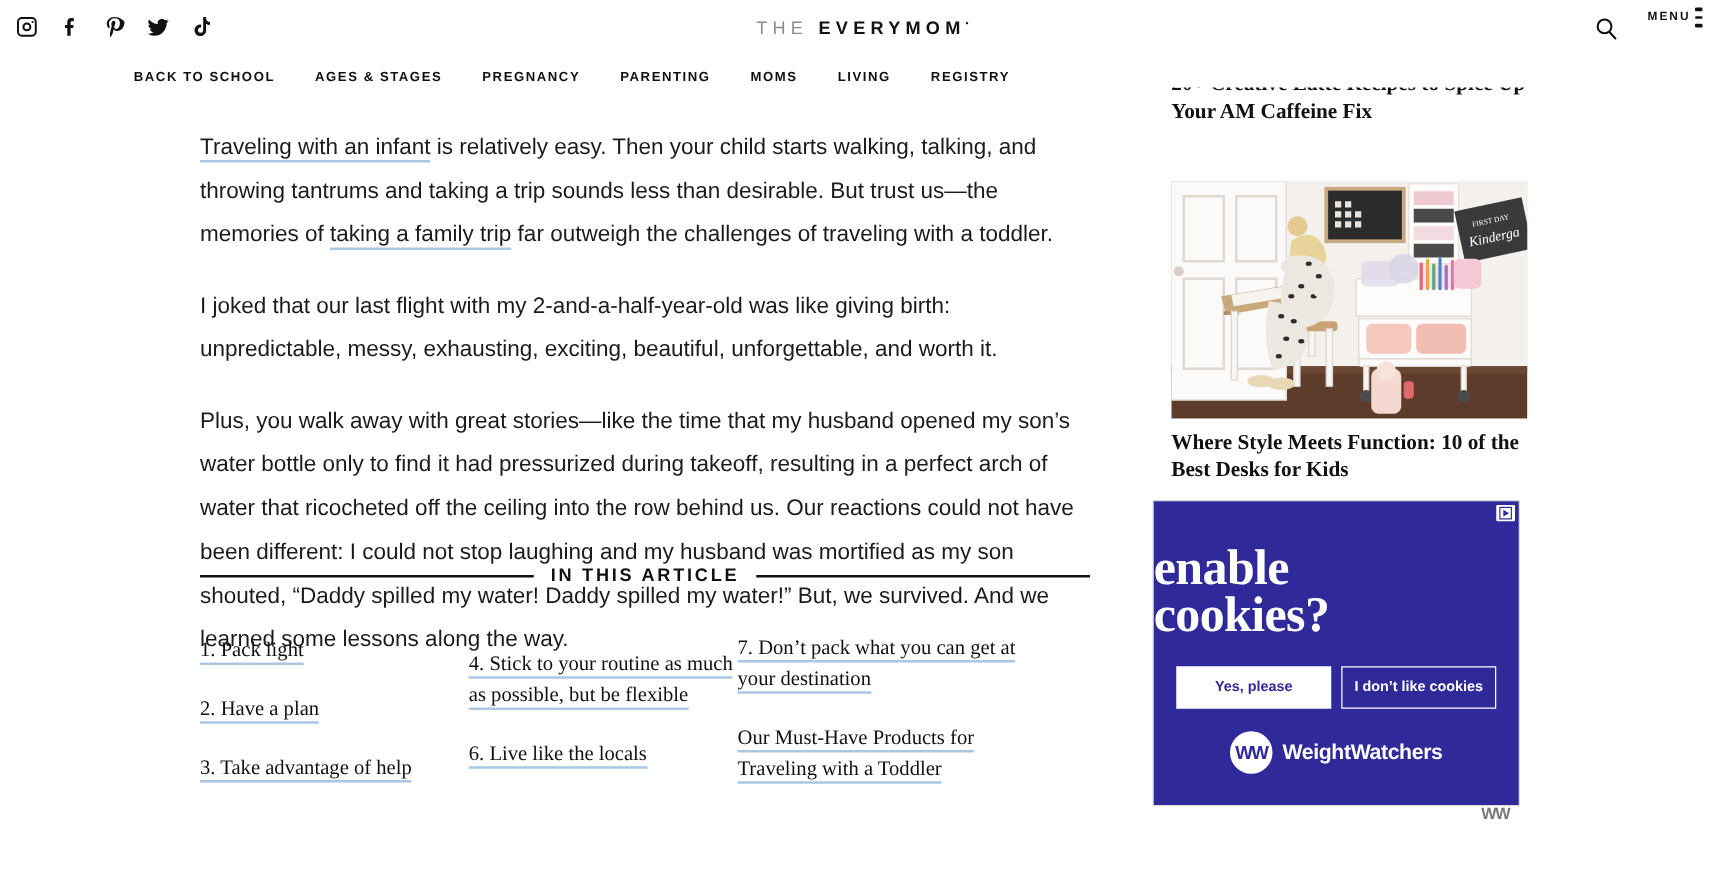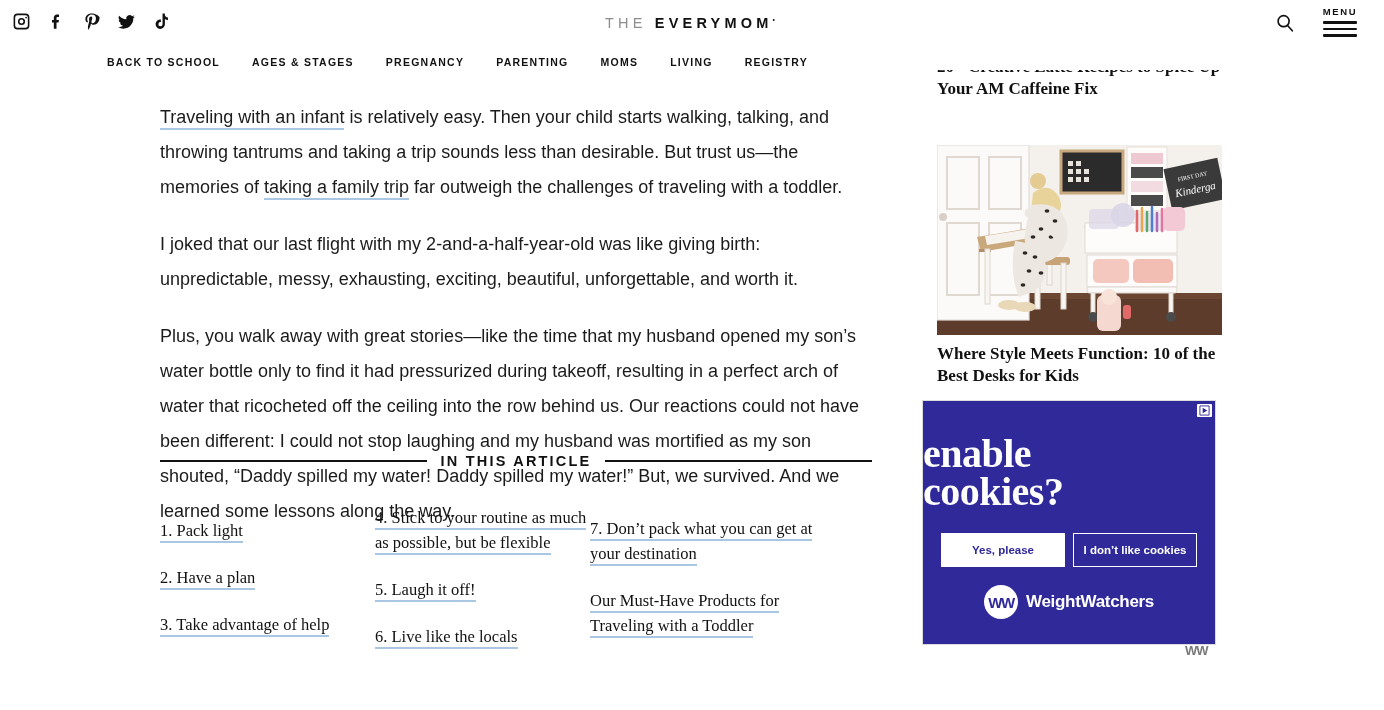--- a/index.html
+++ b/index.html
@@ -30,21 +30,21 @@
   .logo .tm  { font-size:7px; vertical-align: super; color:#111; }
 
   .search-btn {
     position: absolute; right: 88px; top: 12px;
     width: 22px; height: 22px; color:#111; background:none; border:none; cursor:pointer;
   }
   .search-btn svg { width:100%; height:100%; display:block; }
 
   .menu-btn {
     position: absolute; right: 22px; top: 6px;
-    width: 44px; display:flex; flex-direction:column; align-items:center; gap:4px;
+    width: 44px; display:flex; flex-direction:row; align-items:center; gap:4px;
     background:none;border:none;cursor:pointer;
   }
   .menu-btn .mlabel {
     font-size: 9.5px; letter-spacing: 1.6px; font-weight: 700; color:#111;
   }
   .menu-btn .bars { display:flex; flex-direction:column; gap:4px; width:34px; }
   .menu-btn .bars i { display:block; height:2.6px; background:#111; border-radius:1px; }
 
   
   .nav {
@@ -245,21 +245,20 @@
   </div>
 
   <div class="ita">
     <div class="col">
       <a class="tocitem" href="#"><span>1. Pack light</span></a>
       <a class="tocitem" href="#"><span>2. Have a plan</span></a>
       <a class="tocitem" href="#"><span>3. Take advantage of help</span></a>
     </div>
     <div class="col">
       <a class="tocitem" href="#"><span>4. Stick to your routine as much as possible, but be flexible</span></a>
-      <a class="tocitem" href="#"><span>5. Laugh it off!</span></a>
       <a class="tocitem" href="#"><span>6. Live like the locals</span></a>
     </div>
     <div class="col">
       <a class="tocitem" href="#"><span>7. Don’t pack what you can get at your destination</span></a>
       <a class="tocitem" href="#"><span>Our Must-Have Products for Traveling with a Toddler</span></a>
     </div>
   </div>
 
   <div class="sb-clip">
     <div class="inner">

